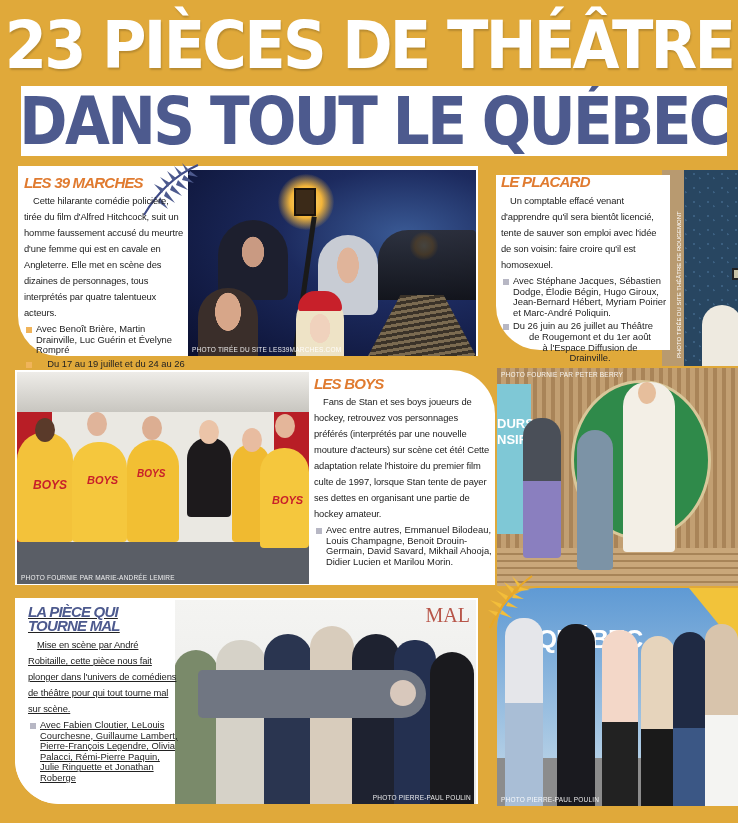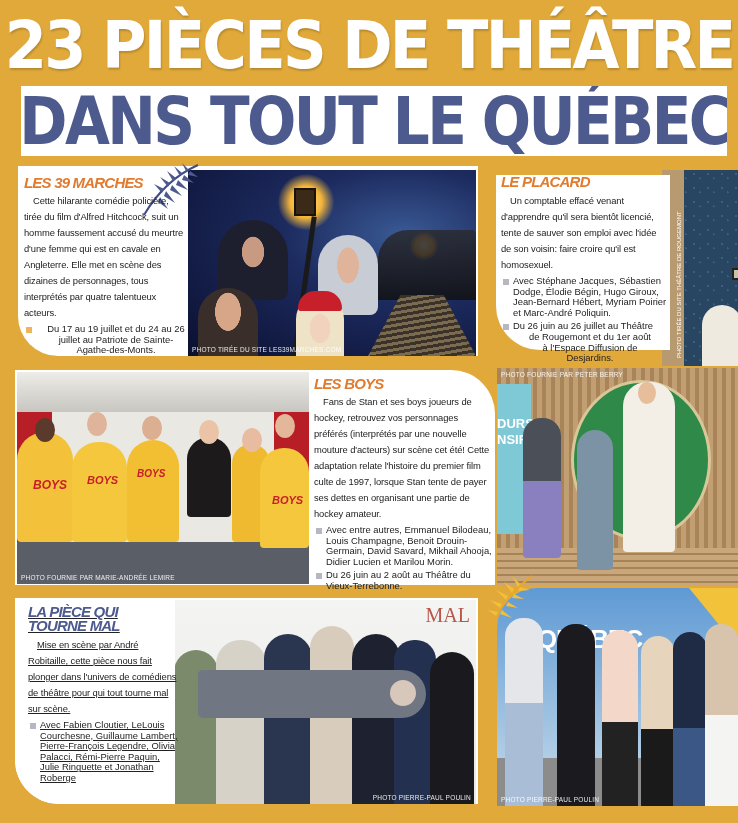--- a/index.html
+++ b/index.html
@@ -112,40 +112,41 @@
     <path d="M48 6 L42 0 L46 8 Z"></path>
       <path d="M42 10 L34 3 L40 13 Z"></path>
       <path d="M36 15 L27 8 L33 18 Z"></path>
     <path d="M30 20 L20 14 L28 24 Z"></path>
       <path d="M24 26 L14 21 L22 30 Z"></path>
   </g>
 </svg>
 <div style="position:absolute; left:24px; top:176px; width:162px;">
   <div class="title orange" style="margin-bottom:3px;">LES 39 MARCHES</div>
   <div class="body-text"><span class="indent"></span><span>Cette hilarante comédie policière, tirée du film d'Alfred Hitchcock, suit un homme faussement accusé du meurtre d'une femme qui est en cavale en Angleterre. Elle met en scène des dizaines de personnages, tous interprétés par quatre talentueux acteurs.</span></div>
+  <div class="bullet orange">Avec Benoît Brière, Martin Drainville, Luc Guérin et Évelyne Rompré</div>
   <div class="bullet orange" style="padding-left:22px; text-align:center;">Du 17 au 19 juillet et du 24 au 26 juillet au Patriote de Sainte-Agathe-des-Monts.</div>
 </div>
 
 <div class="photo" style="left:662px; top:170px; width:76px; height:196px; border:none; background:#2d4a66;">
   <div class="scene" style="background: radial-gradient(circle at 30% 30%,#3b5f80 0 8%,transparent 9%), radial-gradient(circle at 70% 60%,#3b5f80 0 8%,transparent 9%), #284661; background-size:14px 14px;"></div>
   <div style="position:absolute; left:0; top:0; width:22px; height:196px; background:#b89a70;"></div>
   <div style="position:absolute; left:70px; top:98px; width:10px; height:12px; background:#c9c4a8; border:2px solid #222;"></div>
   <div style="position:absolute; left:40px; top:135px; width:40px; height:61px; background:#eeeae0; border-radius:20px 20px 0 0;"></div>
   <div style="position:absolute; left:14px; top:8px; width:8px; height:180px; writing-mode:vertical-rl; transform:rotate(180deg); font-size:6px; color:#fff; white-space:nowrap; overflow:hidden;">PHOTO TIRÉE DU SITE THÉÂTRE DE ROUGEMONT</div>
 </div>
 <div class="panel" style="left:496px; top:175px; width:174px; height:175px; border-radius:0 0 0 44px;"></div>
 <div style="position:absolute; left:501px; top:175px; width:166px;">
   <div class="title orange" style="margin-bottom:4px;">LE PLACARD</div>
   <div class="body-text"><span class="indent"></span><span>Un comptable effacé venant d'apprendre qu'il sera bientôt licencié, tente de sauver son emploi avec l'idée de son voisin: faire croire qu'il est homosexuel.</span></div>
   <div class="bullet gray">Avec Stéphane Jacques, Sébastien Dodge, Élodie Bégin, Hugo Giroux, Jean-Bernard Hébert, Myriam Poirier et Marc-André Poliquin.</div>
   <div class="bullet gray" style="padding-left:12px;">
     <div>Du 26 juin au 26 juillet au Théâtre</div>
     <div class="center">de Rougemont et du 1er août</div>
     <div class="center">à l'Espace Diffusion de</div>
-    <div class="center">Desjardins.</div>
+    <div class="center">Drainville.</div>
   </div>
 </div>
 
 <div class="panel" style="left:15px; top:370px; width:480px; height:215px; border-radius:0 44px 0 0;"></div>
 <div class="photo" style="left:17px; top:372px; width:292px; height:212px; border:none; background:#d8d8d4;">
   <div class="scene" style="background: linear-gradient(90deg,#b81e26 0 12%,#eae8e2 12% 88%,#b81e26 88%); "></div>
   <div style="position:absolute; left:0; top:0; width:292px; height:40px; background:linear-gradient(#eeece8,#c8c6c0);"></div>
   <div style="position:absolute; left:0; top:170px; width:292px; height:42px; background:#5a5e66;"></div>
 
   <div style="position:absolute; left:0; top:60px; width:56px; height:110px; background:#f3c23a; border-radius:28px 28px 4px 4px;"></div>
@@ -164,21 +165,20 @@
   <div style="position:absolute; left:125px; top:44px; width:20px; height:24px; border-radius:50%; background:#dcae92;"></div>
   <div style="position:absolute; left:182px; top:48px; width:20px; height:24px; border-radius:50%; background:#ebc4a8;"></div>
   <div style="position:absolute; left:225px; top:56px; width:20px; height:24px; border-radius:50%; background:#e8bca0;"></div>
   <div style="position:absolute; left:258px; top:42px; width:20px; height:24px; border-radius:50%; background:#e4b69a;"></div>
   <div class="credit">PHOTO FOURNIE PAR MARIE-ANDRÉE LEMIRE</div>
 </div>
 <div style="position:absolute; left:314px; top:377px; width:178px;">
   <div class="title orange" style="margin-bottom:3px;">LES BOYS</div>
   <div class="body-text"><span class="indent"></span><span>Fans de Stan et ses boys joueurs de hockey, retrouvez vos personnages préférés (interprétés par une nouvelle mouture d'acteurs) sur scène cet été! Cette adaptation relate l'histoire du premier film culte de 1997, lorsque Stan tente de payer ses dettes en organisant une partie de hockey amateur.</span></div>
   <div class="bullet gray">Avec entre autres, Emmanuel Bilodeau, Louis Champagne, Benoit Drouin-Germain, David Savard, Mikhail Ahooja, Didier Lucien et Marilou Morin.</div>
-  <div class="bullet gray">Du 26 juin au 2 août au Théâtre du Vieux-Terrebonne.</div>
 </div>
 
 <div class="photo" style="left:497px; top:368px; width:241px; height:218px; border:none; background:#b89468;">
   <div class="scene" style="background: repeating-linear-gradient(90deg,#a98458 0 4px,#c29f72 4px 9px);"></div>
   <div style="position:absolute; left:0; top:16px; width:34px; height:150px; background:#7fc8d6;"></div>
   <div style="position:absolute; left:0; top:48px; font-size:13px; font-weight:bold; color:#fff;">DURS</div>
   <div style="position:absolute; left:0; top:64px; font-size:13px; font-weight:bold; color:#fff;">NSIF</div>
   <div style="position:absolute; left:74px; top:12px; width:140px; height:160px; border-radius:50%; background:#2f8a4a; border:3px solid #d9c79a;"></div>
   <div style="position:absolute; left:0; top:180px; width:241px; height:38px; background:repeating-linear-gradient(#c9a77a 0 5px,#a78458 5px 7px);"></div>
   <div style="position:absolute; left:26px; top:50px; width:38px; height:140px; background:linear-gradient(#4a4f58 0 45%,#8a7fbf 45%); border-radius:18px 18px 4px 4px;"></div>

